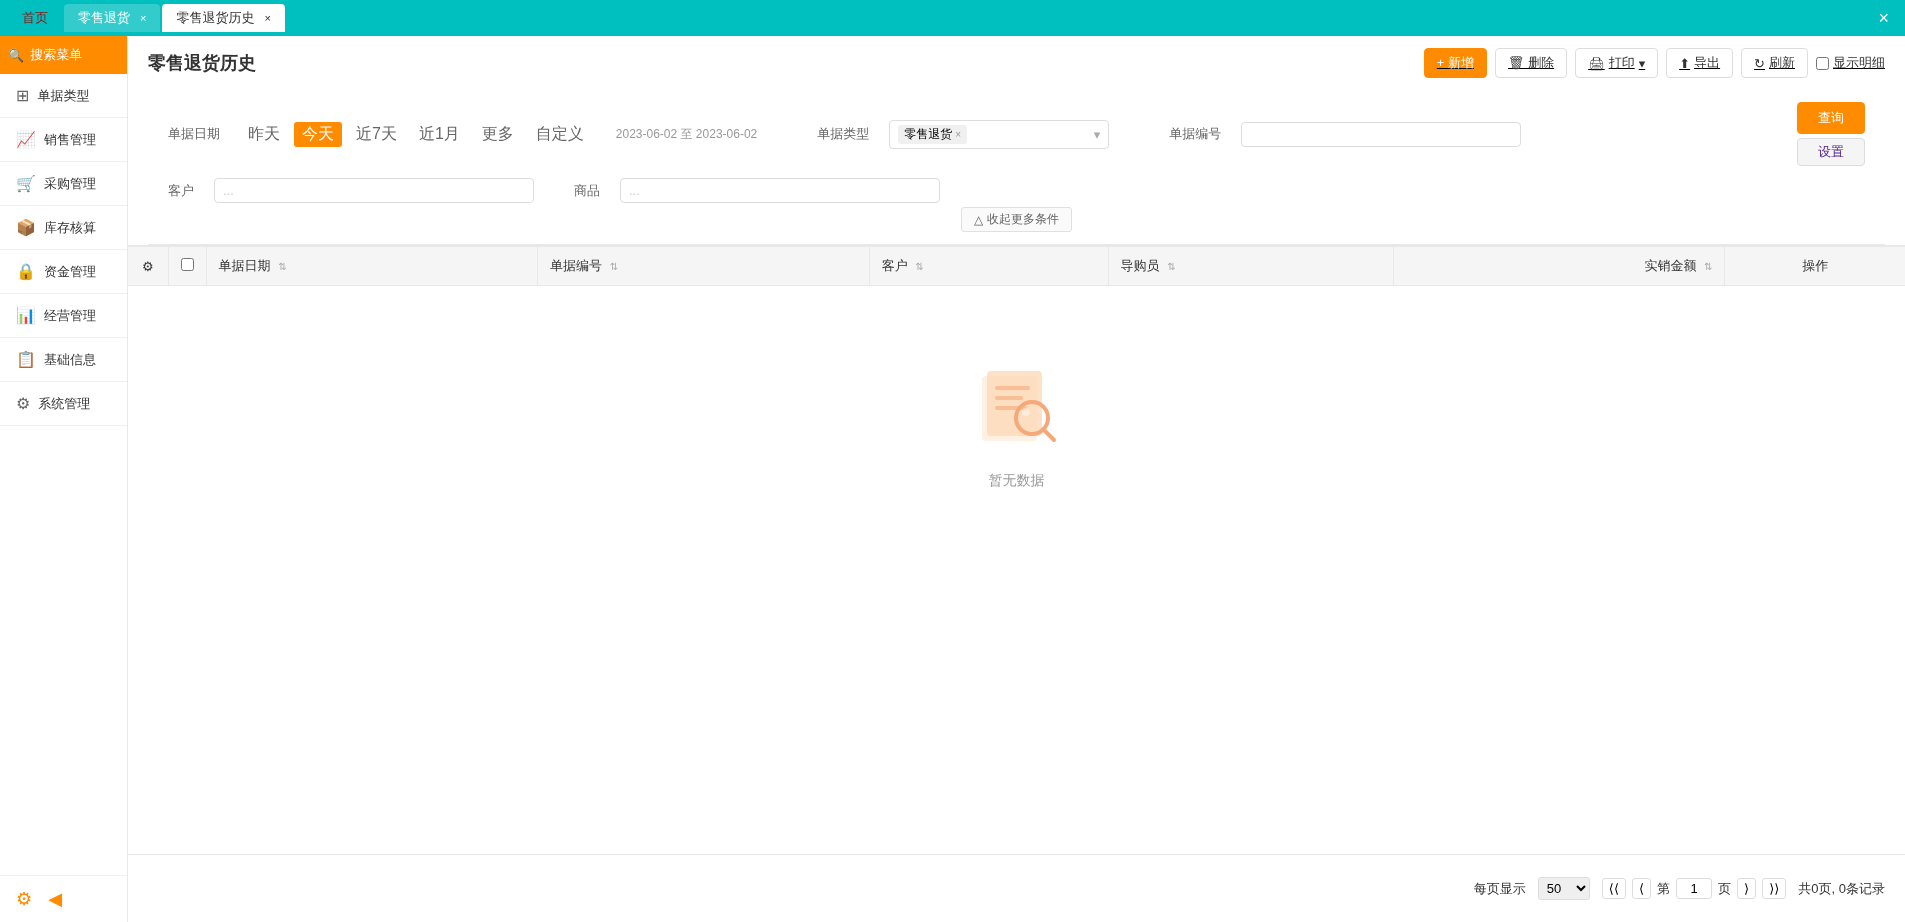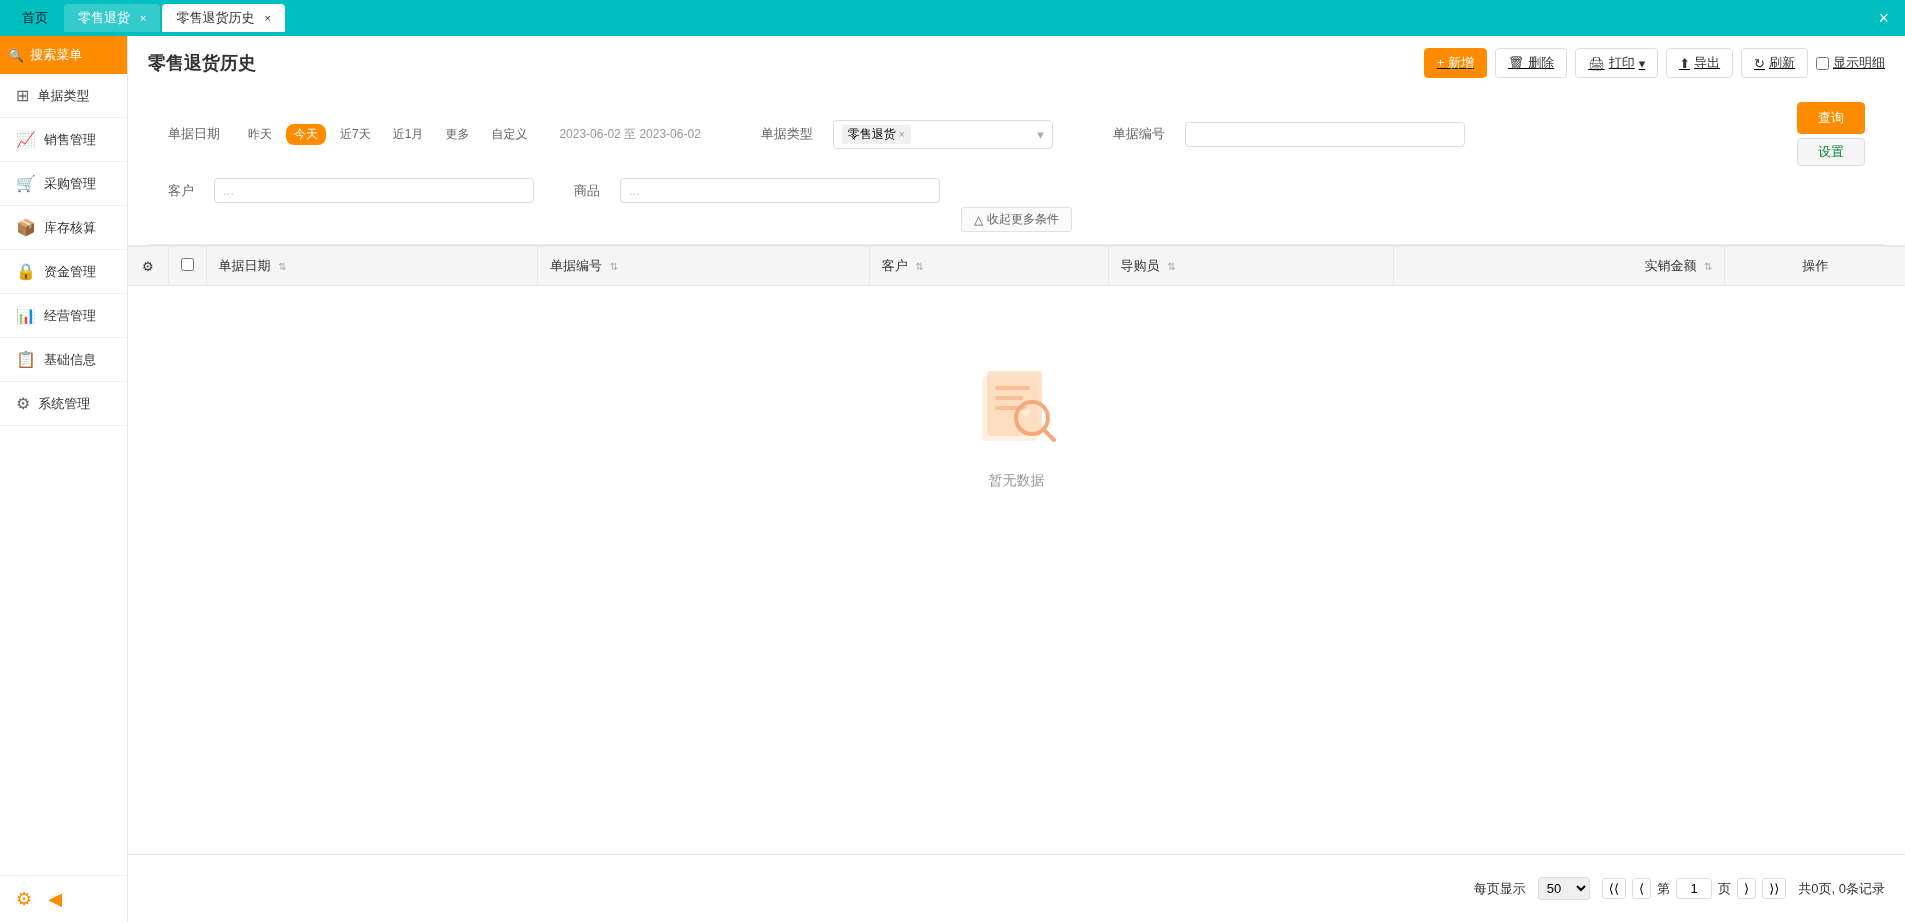--- a/index.html
+++ b/index.html
@@ -21,21 +21,21 @@
       height: 28px;
       border-radius: 4px 4px 0 0;
       cursor: pointer;
       font-size: 13px;
       color: #fff;
       gap: 6px;
       margin-right: 2px;
     }
     .tab-bar .tab.home {
       background: transparent;
-      color: #0f172a;
+      color: #7f1d1d;
     }
     .tab-bar .tab.active {
       background: #fff;
       color: #333;
     }
     .tab-bar .tab.inactive {
       background: rgba(255,255,255,0.2);
       color: #fff;
     }
     .tab-close {
@@ -143,21 +143,21 @@
       font-size: 13px;
       color: #333;
     }
     .btn-primary {
       background: #ff8c00;
       color: #fff;
       border-color: #ff8c00;
     }
     .btn-setting {
       background: #f5f5f5;
-      color: #15803d;
+      color: #4c1d95;
       border-color: #ddd;
     }
     .display-toggle {
       display: flex;
       align-items: center;
       gap: 4px;
       font-size: 13px;
       color: #333;
     }
     .display-toggle input { cursor: pointer; }
@@ -182,27 +182,27 @@
     }
     .filter-date-options {
       display: flex;
       align-items: center;
       gap: 6px;
     }
     .date-option {
       padding: 2px 8px;
       border-radius: 3px;
       cursor: pointer;
-      font-size: 12px;
+      font-size: 16px;
       color: #666;
     }
     .date-option.active {
       background: #ff8c00;
       color: #fff;
-      border-radius: 8px;
+      border-radius: 3px;
     }
     .date-range {
       font-size: 12px;
       color: #999;
       margin-left: 4px;
     }
     .filter-select {
       display: flex;
       align-items: center;
       border: 1px solid #ddd;

